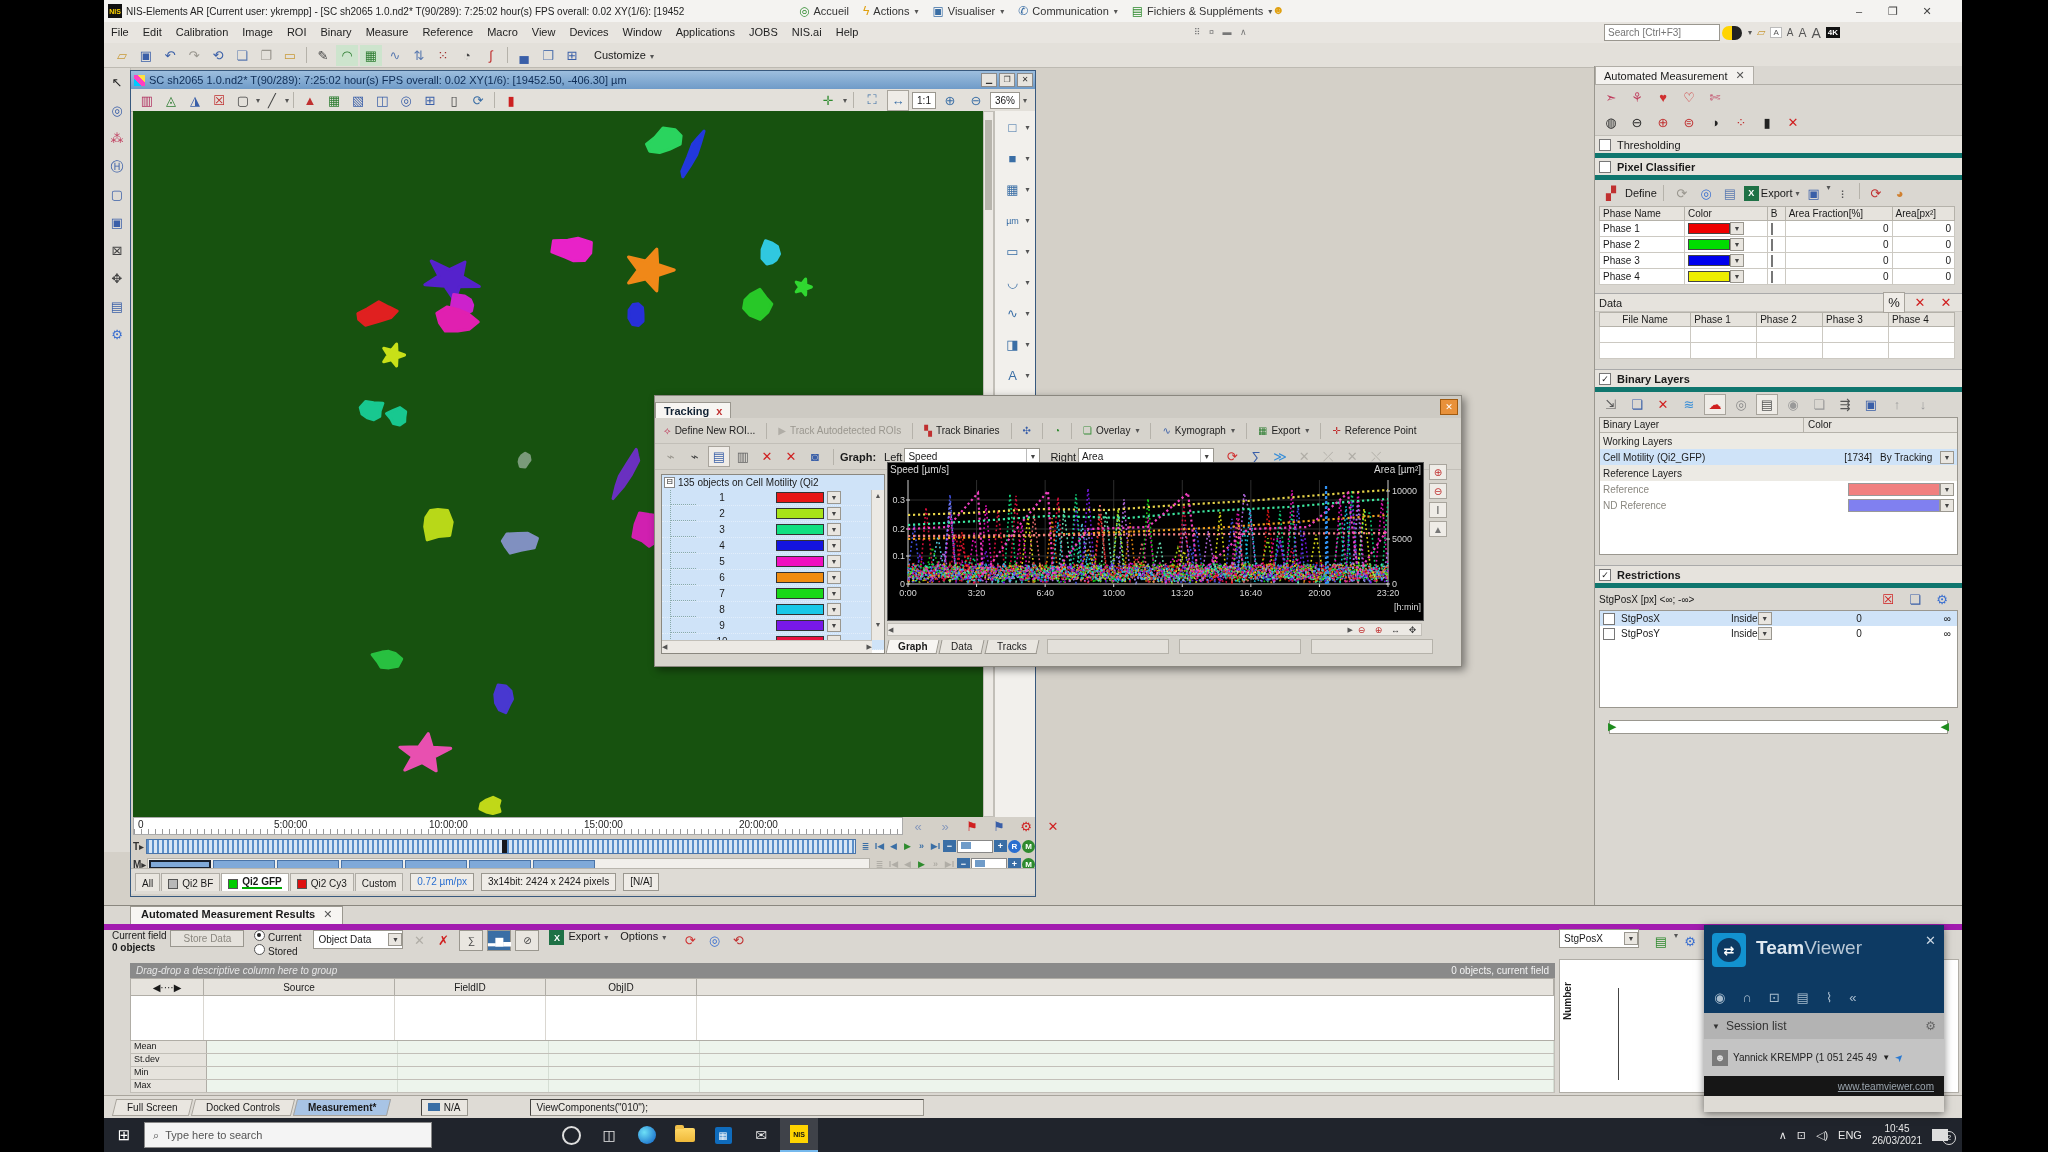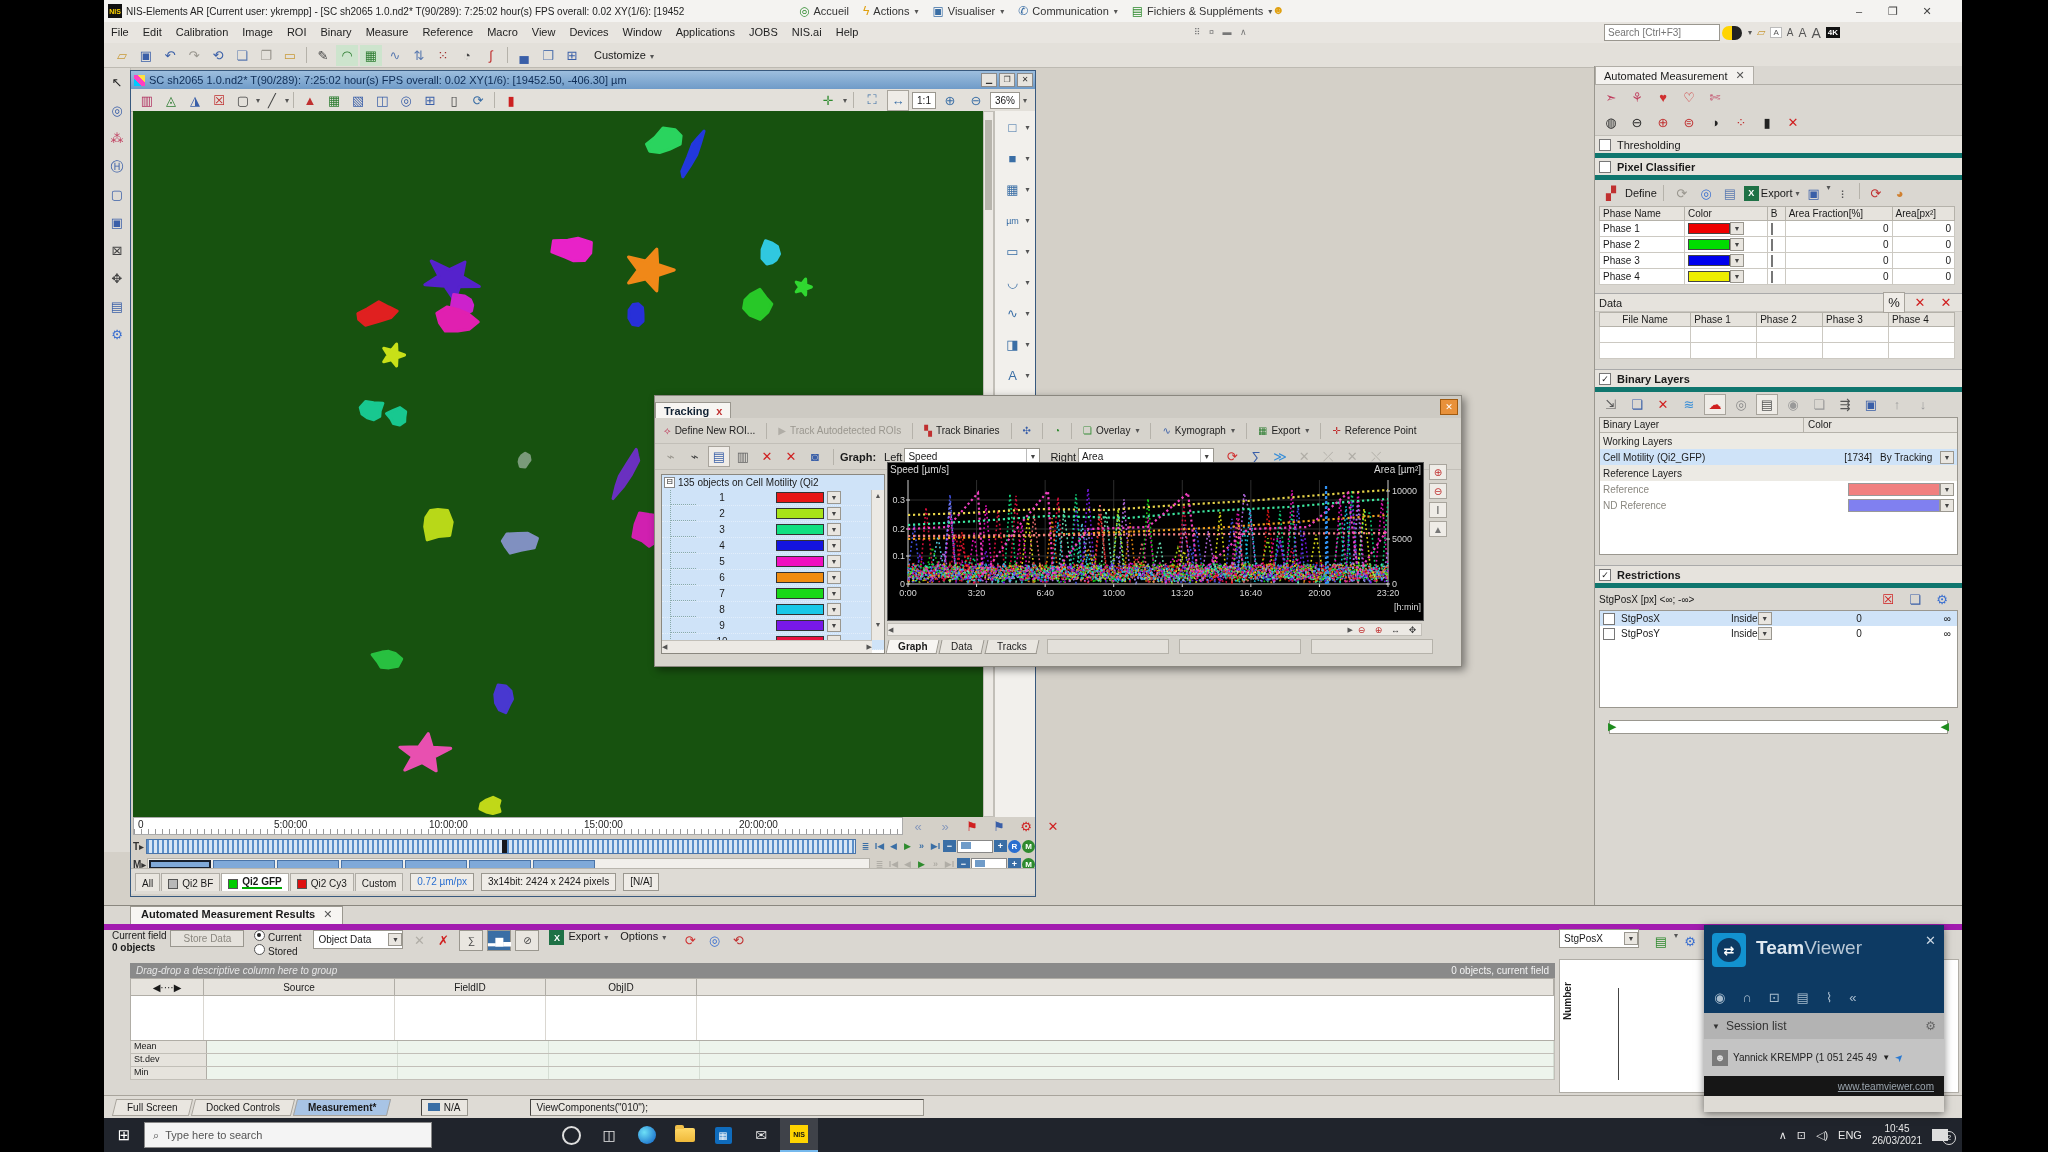--- a/index.html
+++ b/index.html
@@ -1077,20 +1077,27 @@
             <div class="cell" style="width: 150px;"></div>
             <div class="cell" style="flex: 1 1 0%;"></div>
           </div>
           <div class="statrow">
             <div class="lab">Min</div>
             <div class="cell" style="width: 190px;"></div>
             <div class="cell" style="width: 150px;"></div>
             <div class="cell" style="width: 150px;"></div>
             <div class="cell" style="flex: 1 1 0%;"></div>
           </div>
+          <div class="statrow">
+            <div class="lab">Max</div>
+            <div class="cell" style="width: 190px;"></div>
+            <div class="cell" style="width: 150px;"></div>
+            <div class="cell" style="width: 150px;"></div>
+            <div class="cell" style="flex: 1 1 0%;"></div>
+          </div>
         </div>
     </div>
     <div id="res-chart">
       <div class="title">StgPosX</div>
       <div class="ylab">Number</div>
       <div class="axis"></div>
     </div>
   </div>
 
   <div id="statusbar">

